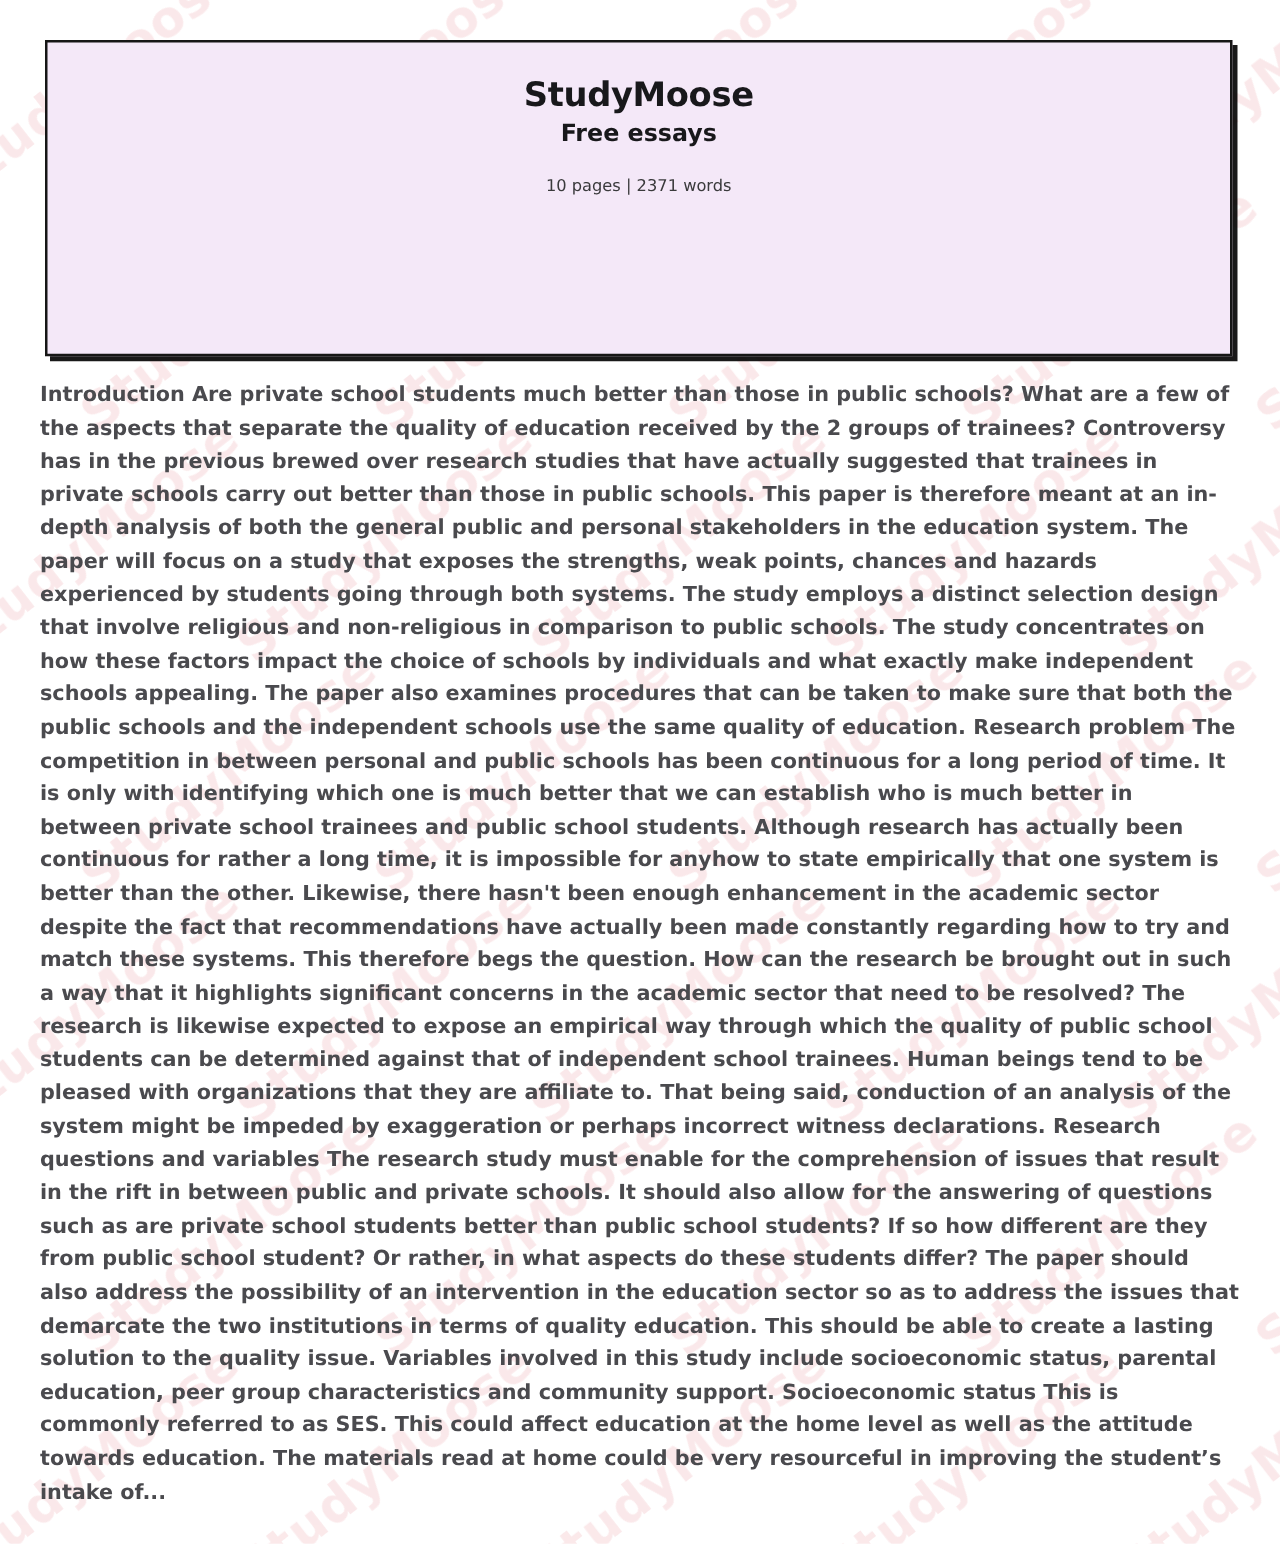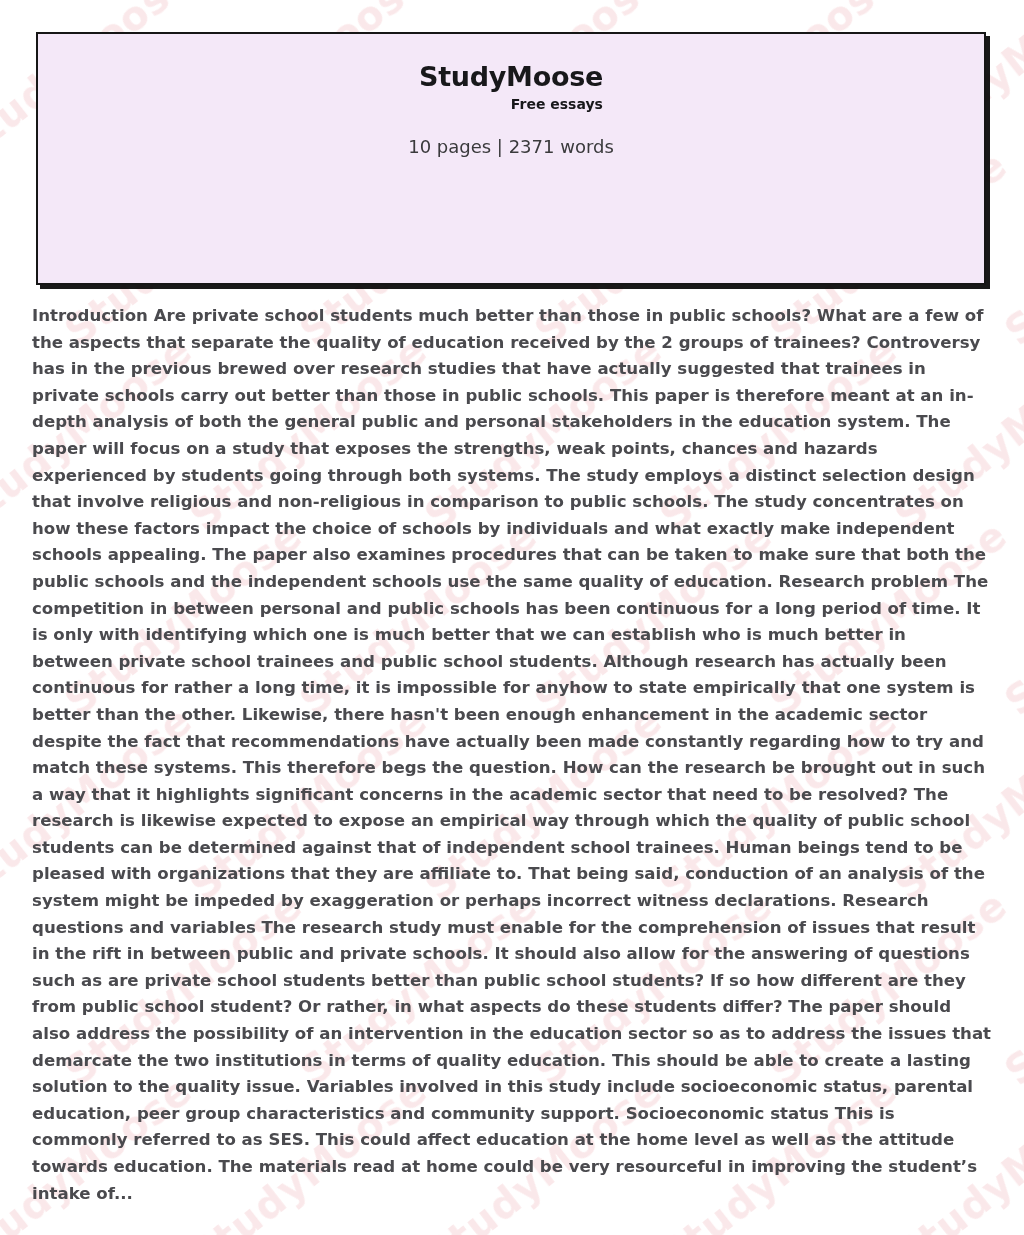--- a/index.html
+++ b/index.html
@@ -71,41 +71,40 @@
   .brand-name {
     font-family: "DejaVu Sans", "Liberation Sans", sans-serif;
     font-size: 27px;
     font-weight: 700;
     color: #18181b;
     letter-spacing: -0.3px;
     line-height: 1.1;
   }
   .brand-tagline {
     font-family: "DejaVu Sans", "Liberation Sans", sans-serif;
-    font-size: 14px;
+    font-size: 19px;
     font-weight: 700;
     color: #18181b;
     margin-top: 4px;
     letter-spacing: 0px;
-    text-align: right;
   }
   .doc-title {
     font-family: "DejaVu Sans", "Liberation Sans", sans-serif;
     font-size: 29px;
     font-weight: 700;
     color: #111113;
     text-align: center;
     line-height: 1.32;
     margin-top: 28px;
     max-width: 840px;
     letter-spacing: -0.2px;
   }
   .doc-meta {
     font-family: "DejaVu Sans", "Liberation Sans", sans-serif;
-    font-size: 18px;
+    font-size: 13px;
     font-weight: 400;
     color: #3a3a3c;
     text-align: right;
     margin-top: 24px;
   }
 
   
   .body-wrap {
     margin: 18px 32px 0 32px;
     position: relative;

